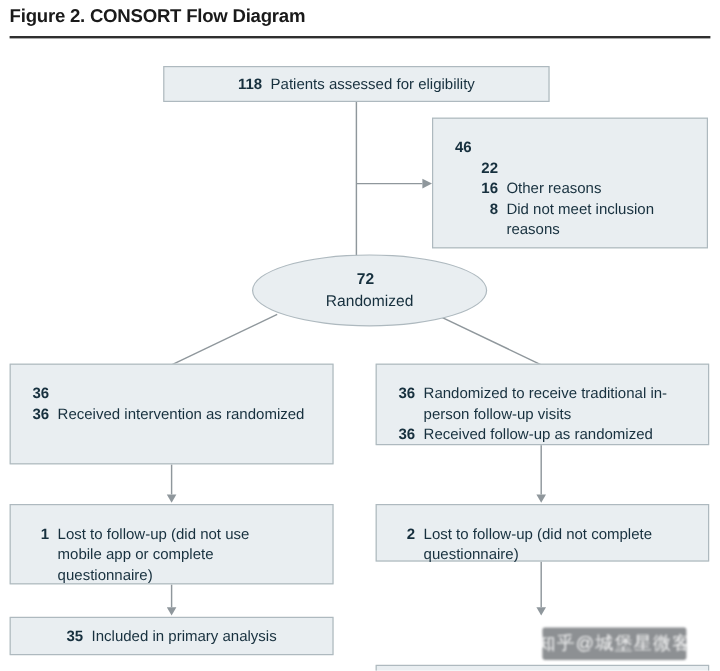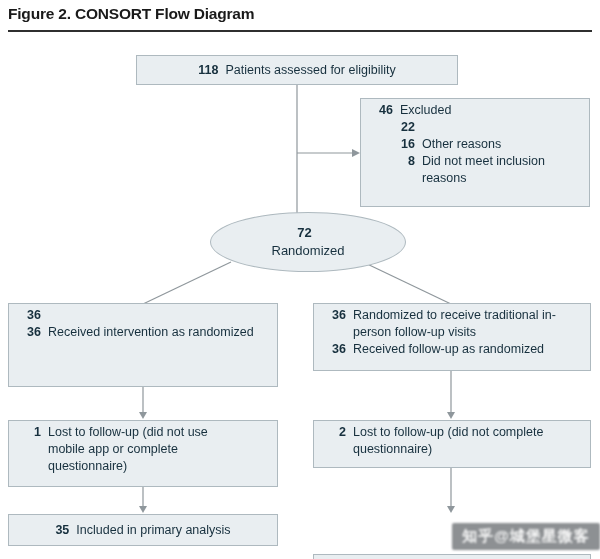--- a/index.html
+++ b/index.html
@@ -29,36 +29,36 @@
     font-size: 12.5px;
     line-height: 1.36;
     z-index: 1;
   }
   .box.centered { display: flex; align-items: center; justify-content: center; }
   .box.centered .num { font-weight: bold; margin-right: 7px; }
   .ellipse {
     border-radius: 50%;
     font-size: 13px;
   }
-  .rows { padding: 3px 8px; }
+  .rows { padding: 16px 8px; }
   .row { display: flex; }
   .row .num {
     font-weight: bold; text-align: right;
     flex: 0 0 24px; width: 24px; margin-right: 7px;
   }
   .row.lv2 .num { flex: 0 0 46px; width: 46px; }
   .row .txt { flex: 1 1 auto; }
   .box-left-group .txt { max-width: 208px; }
   .watermark {
     position: absolute; left: 452px; top: 523px;
-    width: 148px; height: 27px; z-index: 3;
+    width: 120px; height: 27px; z-index: 3;
     display: flex; align-items: center; justify-content: center;
     background: rgba(47, 52, 58, 0.55);
     color: rgba(255,255,255,0.92);
-    font-size: 15px; font-weight: bold; letter-spacing: 1px;
+    font-size: 15px; font-weight: normal; letter-spacing: 1px;
     filter: blur(0.8px);
     border-radius: 2px;
     white-space: nowrap;
   }
 </style>
 </head>
 <body>
 
 <div class="figure">
 
@@ -86,21 +86,20 @@
   </svg>
 
   <div class="box centered" style="left:136px; top:55px; width:322px; height:30px;">
     <span class="num">118</span>
     <span class="txt">Patients assessed for eligibility</span>
   </div>
 
   <div class="box rows" style="left:360px; top:98px; width:230px; height:109px;">
     <div class="row">
       <span class="num">46</span>
-      <span class="txt">Excluded</span>
     </div>
     <div class="row lv2">
       <span class="num">22</span>
     </div>
     <div class="row lv2">
       <span class="num">16</span>
       <span class="txt">Other reasons</span>
     </div>
     <div class="row lv2">
       <span class="num">8</span>

